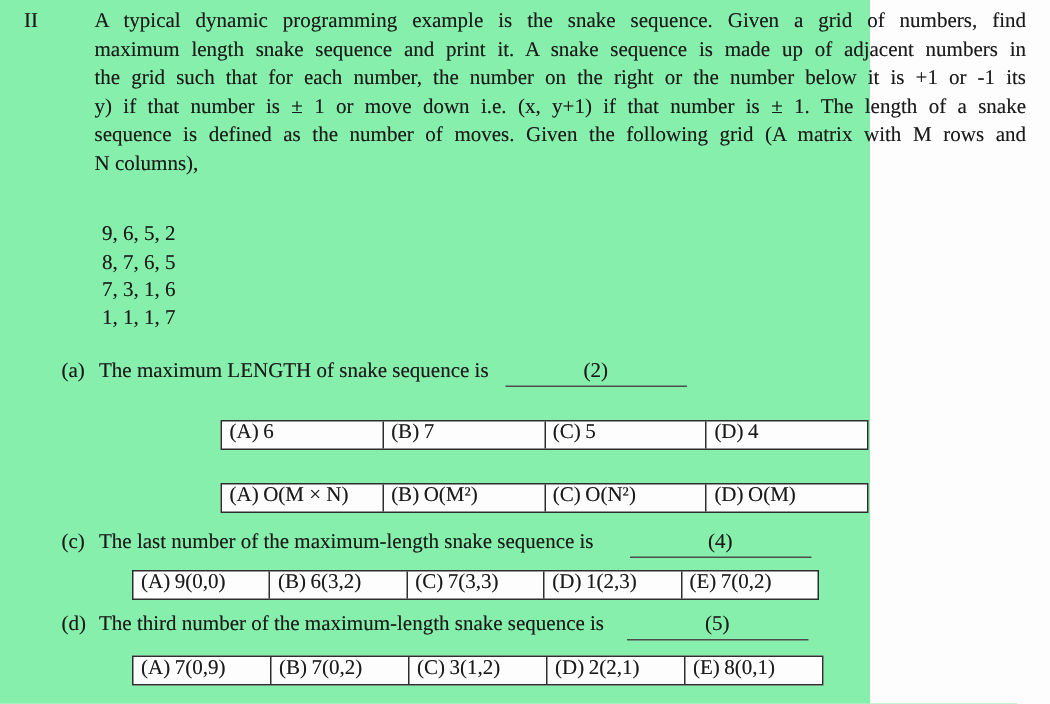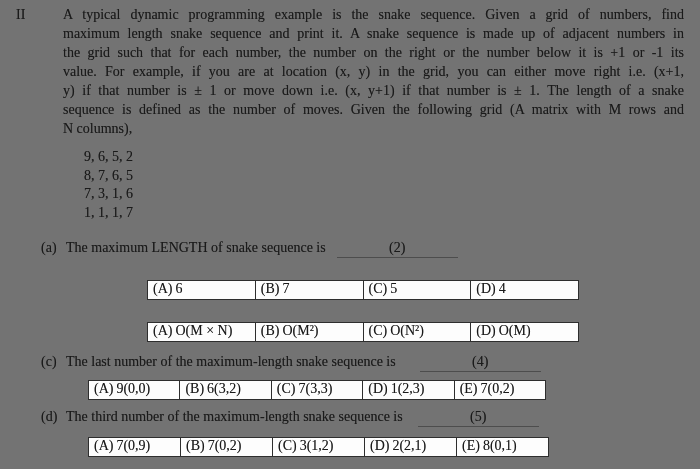--- a/index.html
+++ b/index.html
@@ -4,32 +4,32 @@
 <style>
   html,body { margin:0; padding:0; }
   body {
     width:700px; height:469px;
     background:#fdfdfd;
     font-family:"Liberation Serif","DejaVu Serif",serif;
     color:#1a1a1a;
     font-size:14px;
     overflow:hidden;
   }
-  .page { position:relative; width:700px; height:469px; background:#737373;
+  .page { position:relative; width:580px; height:469px; background:#86efac;
           text-shadow:0 0 .4px rgba(20,20,20,.45); }
 
   
   .problem { position:absolute; left:16px; top:5px; width:668px; display:flex; }
   .problem-number { flex:none; width:18px; line-height:19px; }
   .plines { width:650px; }
   .pline { line-height:19px; text-align:justify; text-align-last:justify;margin-left:29px; }
   .pline:last-child { text-align-last:left; }
 
   
-  .grid-block { position:absolute; left:84px; top:148px; }
+  .grid-block { position:absolute; left:68px; top:148px; }
   .grid-row { line-height:18.6px; }
 
   
   .q { position:absolute; left:41px; line-height:19px; white-space:nowrap; }
   .q-label { display:inline-block; width:25px; }
   .blank {
     display:inline-block; width:121px;
     border-bottom:1.4px solid #4d4d4d;
     text-align:center;
   }
@@ -57,21 +57,20 @@
   <div class="problem">
     <span class="problem-number">II</span>
     <div class="plines">
 
         <div class="pline">A typical dynamic programming example is the snake sequence. Given a grid of numbers, find</div>
 
         <div class="pline">maximum length snake sequence and print it. A snake sequence is made up of adjacent numbers in</div>
 
         <div class="pline">the grid such that for each number, the number on the right or the number below it is +1 or -1 its</div>
 
-        <div class="pline">value. For example, if you are at location (x, y) in the grid, you can either move right i.e. (x+1,</div>
 
         <div class="pline">y) if that number is ± 1 or move down i.e. (x, y+1) if that number is ± 1. The length of a snake</div>
 
         <div class="pline">sequence is defined as the number of moves. Given the following grid (A matrix with M rows and</div>
 
         <div class="pline">N columns),</div>
       </div>
   </div>
 
   <div class="grid-block">

